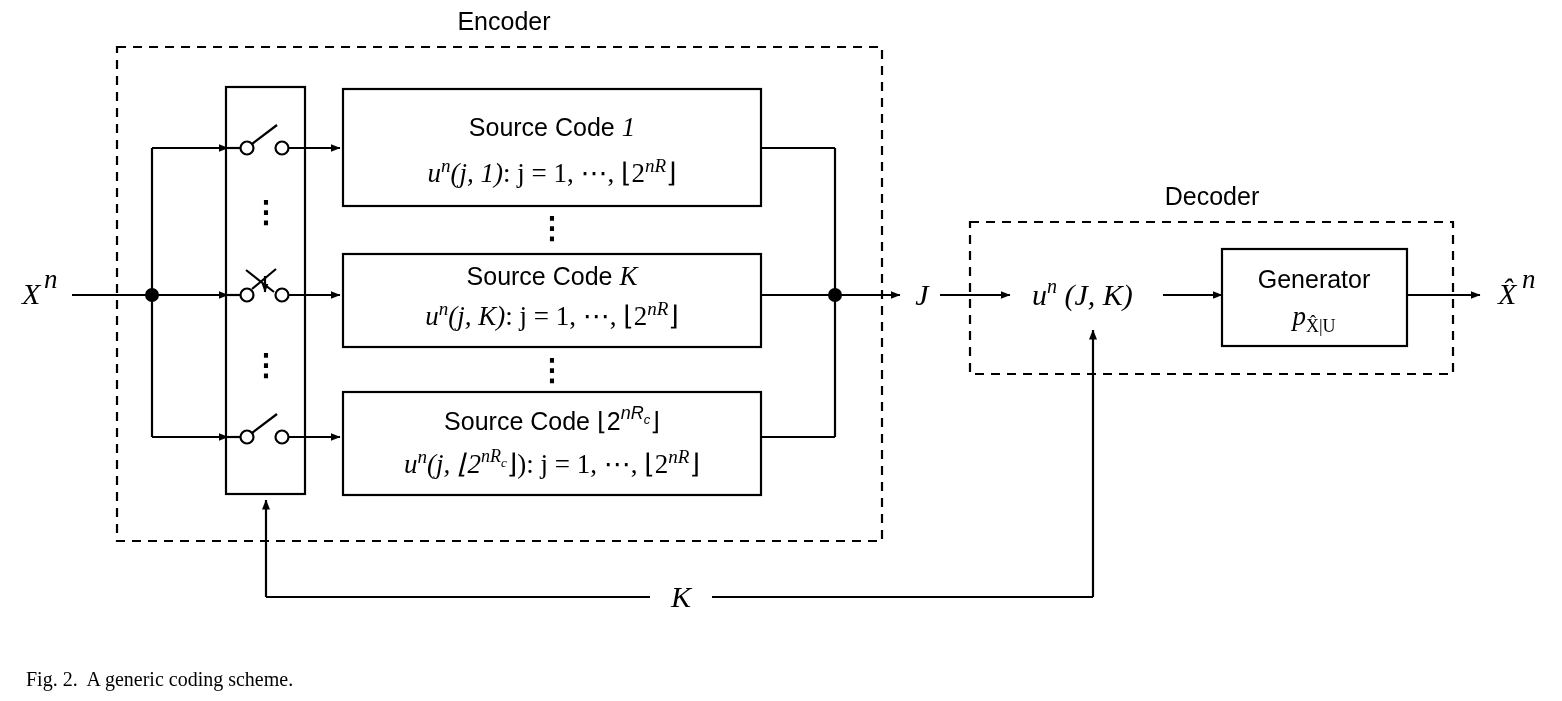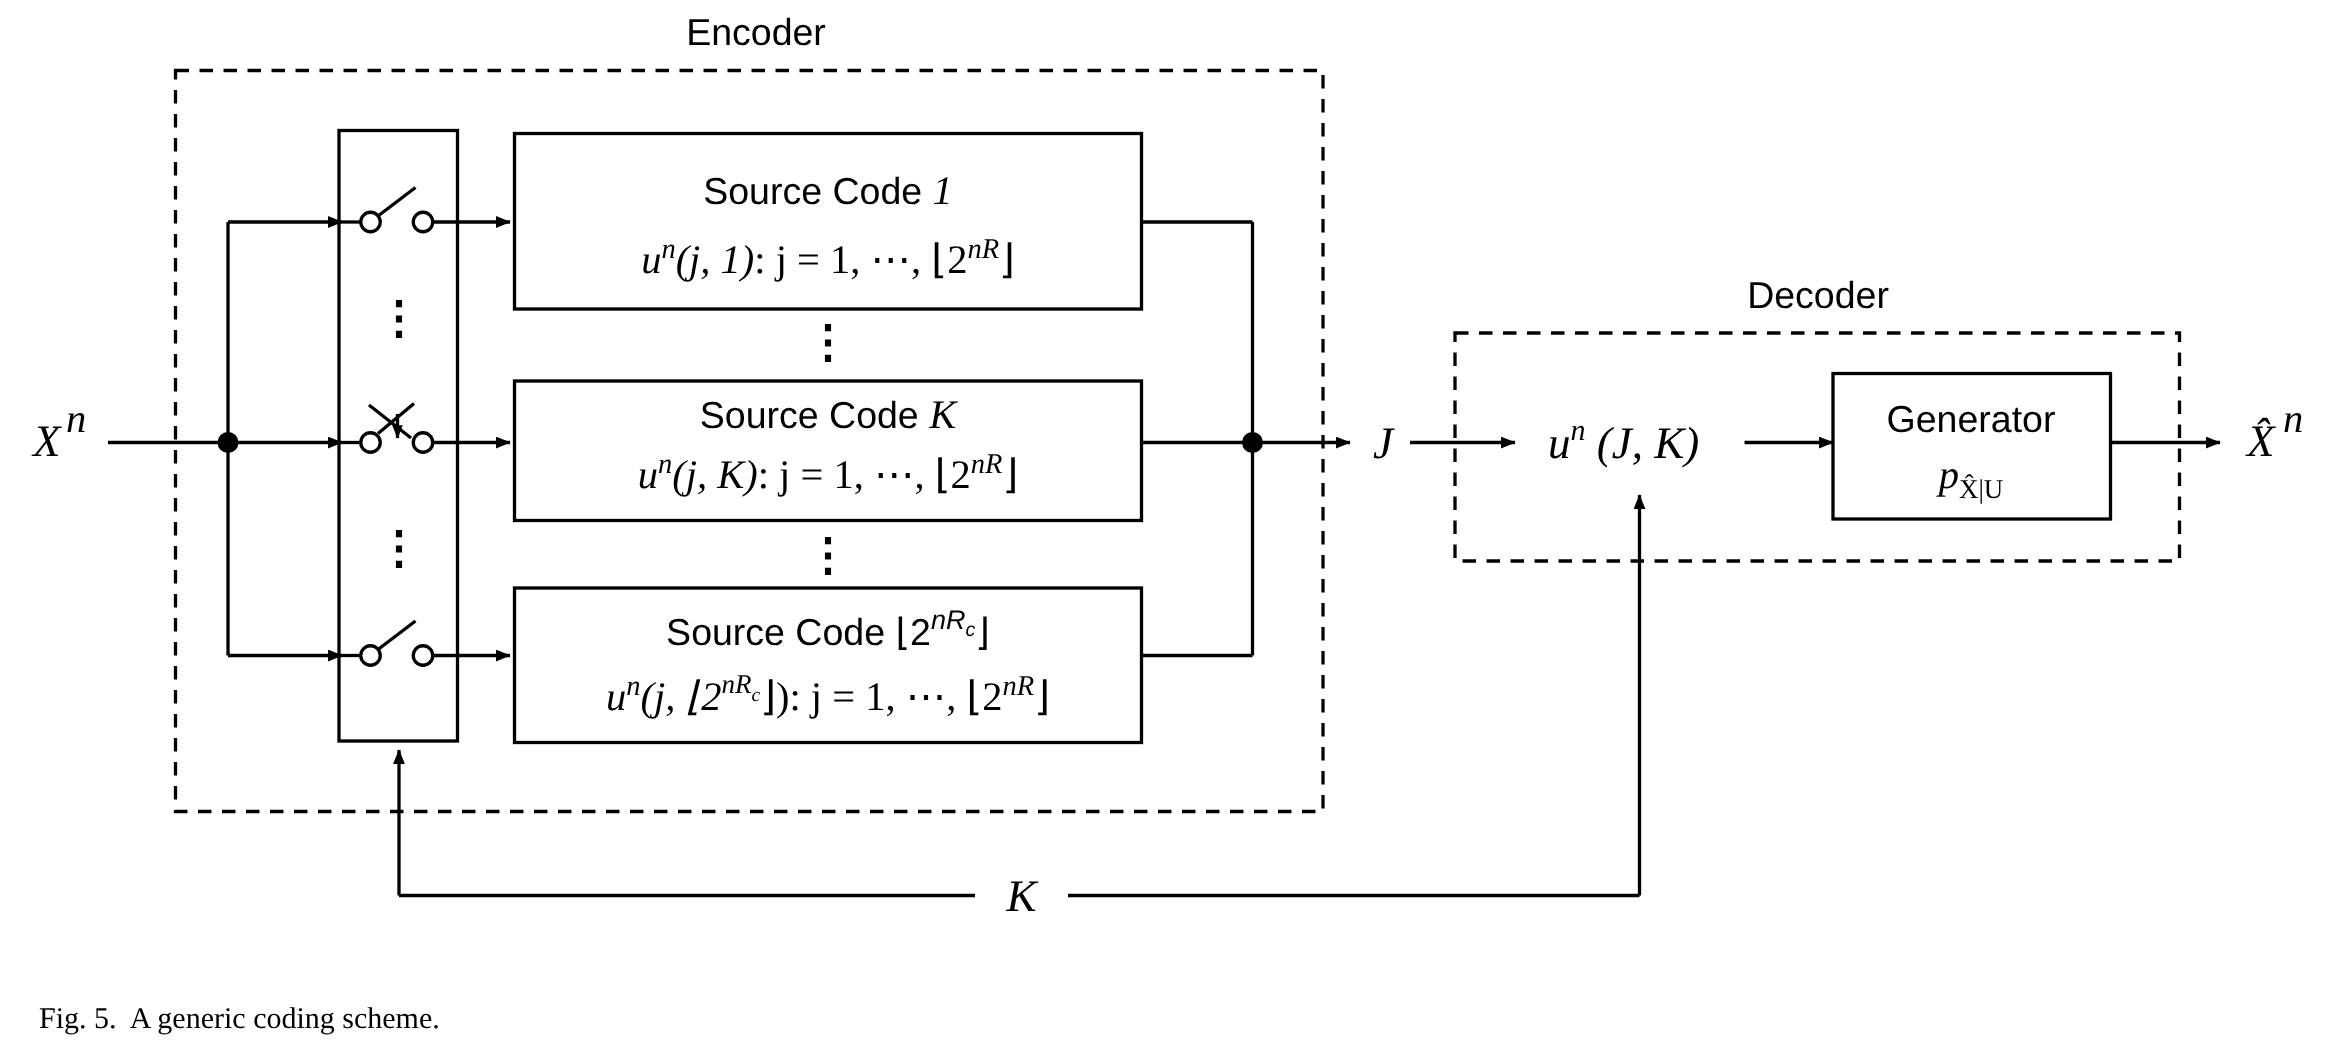--- a/index.html
+++ b/index.html
@@ -205,16 +205,16 @@
     <g>
       <line x1="1093" y1="597" x2="1093" y2="330" stroke="#000" stroke-width="2.2" marker-end="url(#arrow)"></line>
       <line x1="1093" y1="597" x2="712" y2="597" stroke="#000" stroke-width="2.2"></line>
       <line x1="650" y1="597" x2="266" y2="597" stroke="#000" stroke-width="2.2"></line>
       <line x1="266" y1="597" x2="266" y2="500" stroke="#000" stroke-width="2.2" marker-end="url(#arrow)"></line>
     </g>
     <text class="mathi-lg" x="681" y="607" text-anchor="middle">K</text>
   </svg>
 
   <div class="caption">
-    <span>Fig. 5.  A generic coding scheme.</span>
+    <span>Fig. 2.  A generic coding scheme.</span>
   </div>
 
 </div>
 
 </body></html>

